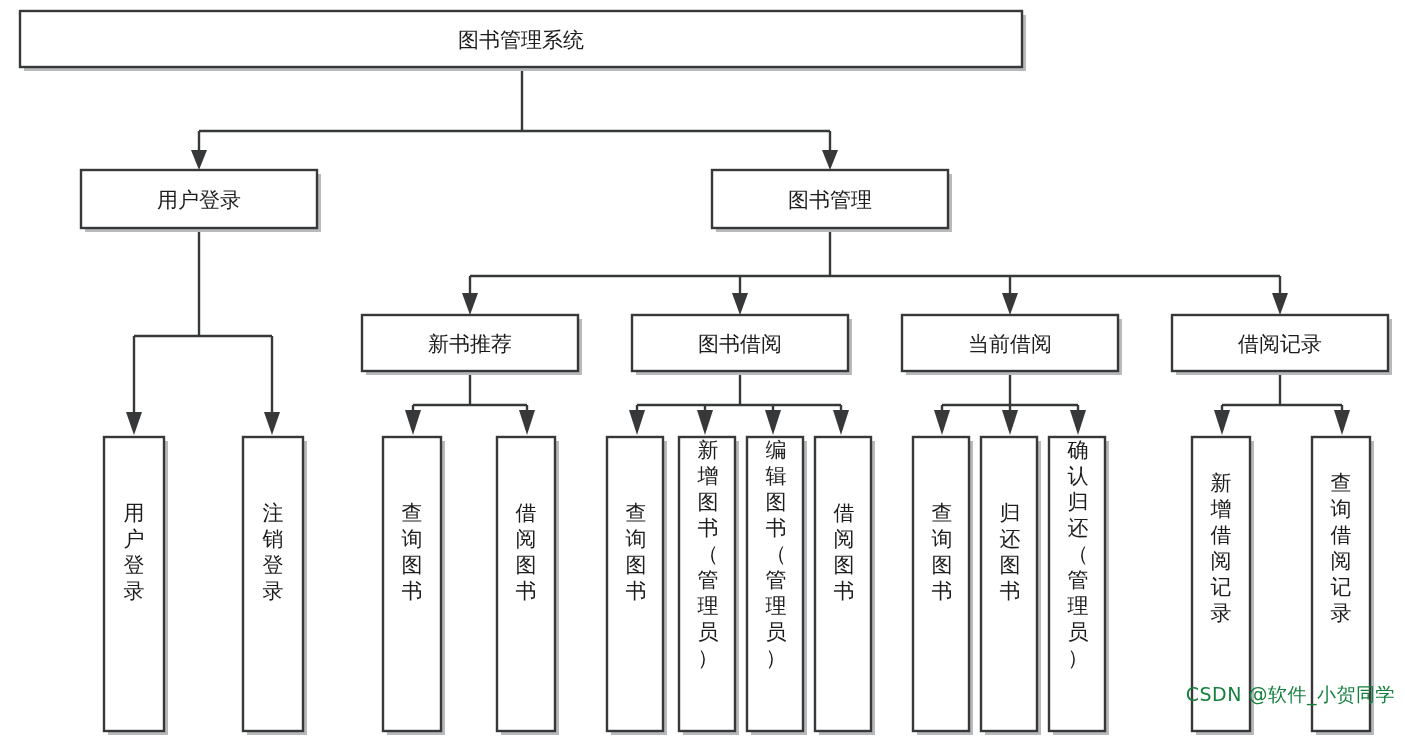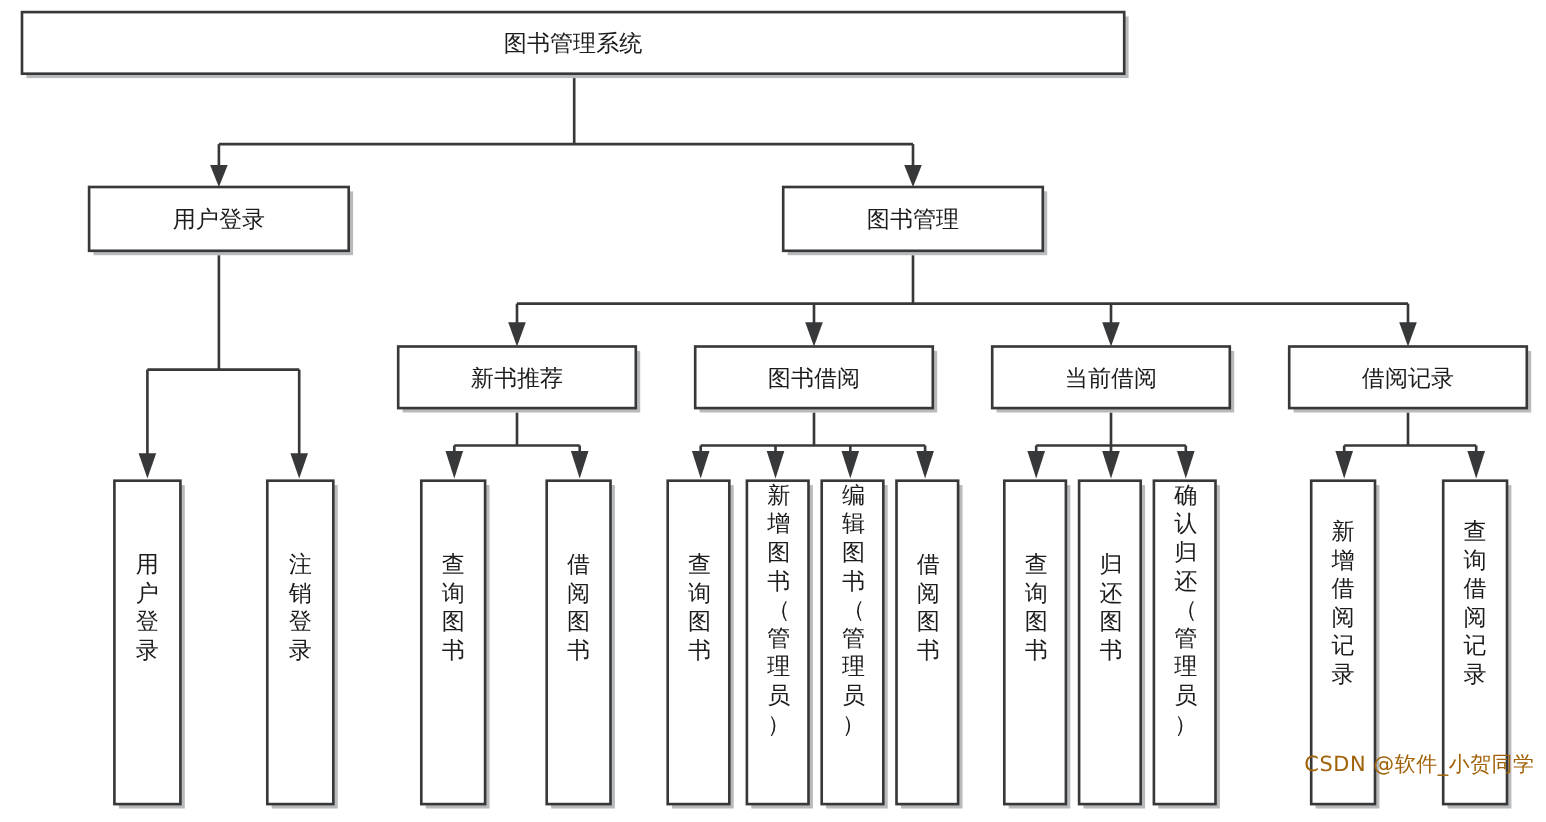--- a/index.html
+++ b/index.html
@@ -57,21 +57,21 @@
     font-family: "DejaVu Sans", "Liberation Sans", sans-serif;
     font-size: 21px;
     text-anchor: middle;
   }
   .watermark {
     position: absolute;
     right: 10px;
     bottom: 4px;
     font-family: "DejaVu Sans", "Liberation Sans", sans-serif;
     font-size: 19px;
-    color: #a16207;
+    color: #15803d;
     letter-spacing: 0.5px;
     white-space: nowrap;
     user-select: none;
   }
 </style>
 </head>
 <body>
 
 <div id="diagram-root">
 

